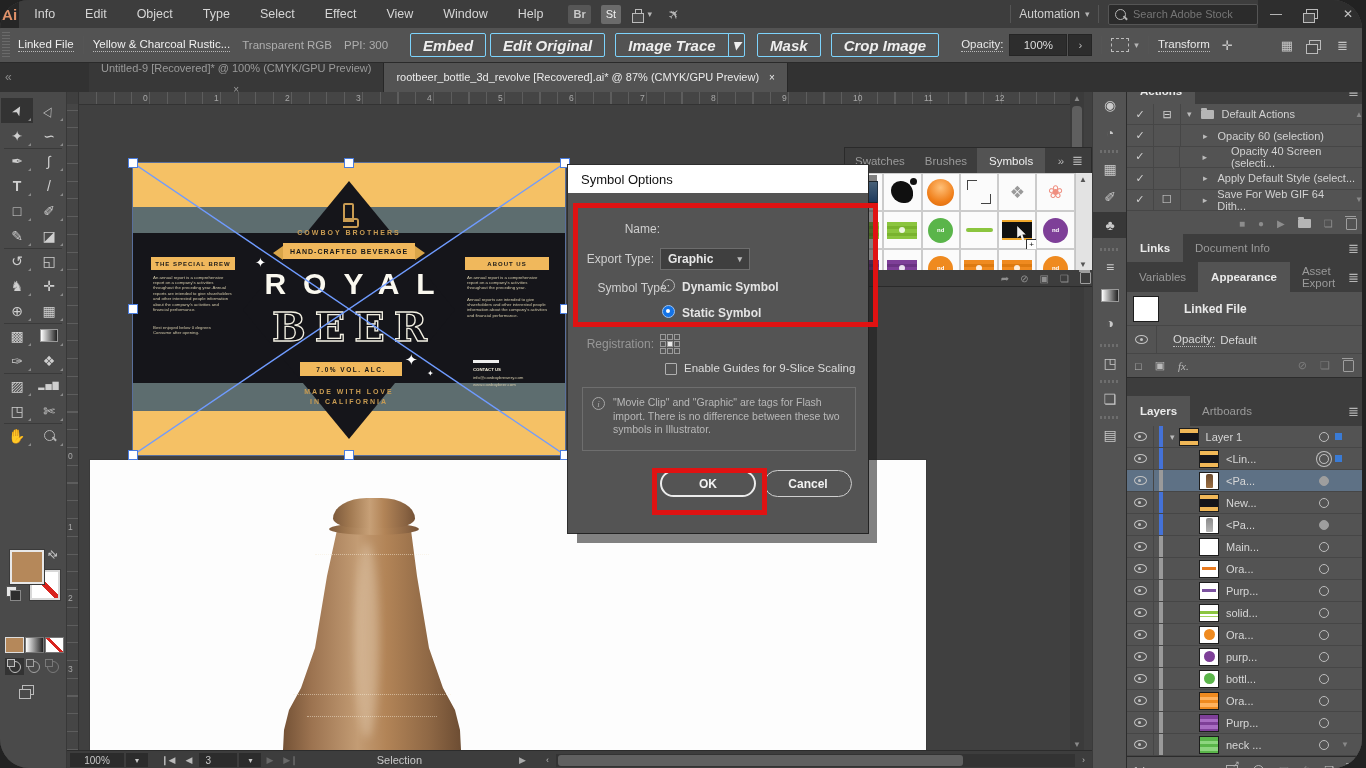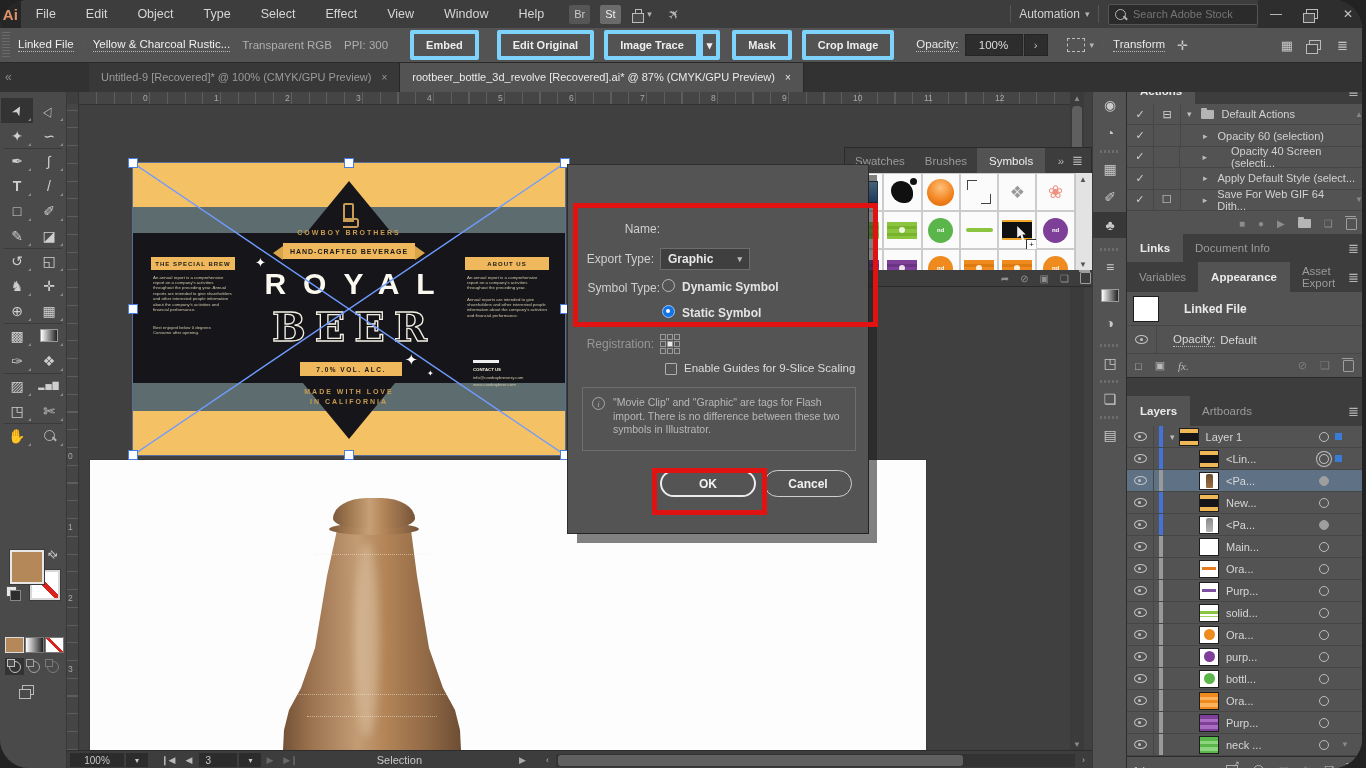--- a/index.html
+++ b/index.html
@@ -12,21 +12,21 @@
   .menu-item{padding:0 15px;font-size:12.5px;color:#d6d6d6;}
   .badge{height:19px;padding:0 5px;border-radius:2px;display:flex;align-items:center;font-size:11px;margin-left:10px;}
   .chev{color:#b5b5b5;font-size:9px;margin-left:5px;}
   .vsep{width:1px;height:18px;background:#555;margin:0 9px;}
   .searchbox{width:152px;height:19px;background:#2b2b2b;border:1px solid #555;border-radius:2px;display:flex;align-items:center;padding:0 6px;gap:5px;}
   .searchbox input{background:transparent;border:none;outline:none;color:#9a9a9a;font-size:11px;width:116px;font-family:"Liberation Sans",sans-serif;}
   .winbtns{margin-left:auto;display:flex;height:28px;}
   .winbtn{width:36px;height:28px;display:flex;align-items:center;justify-content:center;background:#2e2e2e;color:#c5c5c5;font-size:12px;}
   .controlbar{position:absolute;left:0;top:28px;width:1366px;height:34px;background:#535353;display:flex;align-items:center;z-index:50;border-bottom:1px solid #2a2a2a;font-size:11.5px;}
   .dotted{border-bottom:1px dotted #b9b9b9;padding-bottom:1px;}
-  .cbtn{height:22px;border:4px solid #7dd3fc;border-radius:2px;display:flex;align-items:center;padding:0 12px;color:#eee;font-weight:bold;font-size:11px;}
+  .cbtn{height:22px;border:1px solid #7dd3fc;border-radius:2px;display:flex;align-items:center;padding:0 12px;color:#eee;font-weight:bold;font-size:15px;font-style:italic;}
   .cinput{height:20px;background:#2d2d2d;border:1px solid #252525;display:flex;align-items:center;justify-content:center;color:#ddd;padding:0 8px;}
   .dashedsq{width:16px;height:12px;border:1px dashed #bbb;}
   .muted{color:#aeaeae;}
   .tabbar{position:absolute;left:0;top:62px;width:1366px;height:30px;background:#323232;z-index:45;display:flex;align-items:stretch;}
   .doctab{display:flex;align-items:center;gap:10px;padding:0 12px;font-size:11px;border-right:1px solid #272727;}
   .doctab .x{font-size:10px;}
   
   .toolbar{position:absolute;left:0;top:92px;width:66px;height:676px;background:#4a4a4a;border-right:1px solid #383838;z-index:30;}
   .tools{position:absolute;left:1px;top:6px;display:grid;grid-template-columns:32px 32px;grid-auto-rows:25px;}
   .tool{position:relative;display:flex;align-items:center;justify-content:center;color:#cfcfcf;font-size:14px;}
@@ -209,30 +209,30 @@
 </style>
 </head>
 <body>
 
 <div id="app">
 
   <div class="menubar">
     <div class="ailogo">
         <span>Ai</span>
       </div>
-    <span class="menu-item">File</span>
+    <span class="menu-item">Info</span>
     <span class="menu-item">Edit</span>
     <span class="menu-item">Object</span>
     <span class="menu-item">Type</span>
     <span class="menu-item">Select</span>
     <span class="menu-item">Effect</span>
     <span class="menu-item">View</span>
     <span class="menu-item">Window</span>
     <span class="menu-item">Help</span>
-    <span class="badge" style="background:#565656;color:#c9c9c9;">Br</span>
+    <span class="badge" style="background:#565656;color:#c9c9c9;font-weight:bold;">Br</span>
     <span class="badge" style="background:#6b6b6b;color:#f0f0f0;">St</span>
     <span style="margin-left:14px;" class="i-2sq"></span>
     <span class="chev">▾</span>
     <span style="margin-left:16px;color:#b5b5b5;font-size:14px;display:inline-block;transform:rotate(-45deg);">✈</span>
     <div class="vsep" style="margin-left:330px;"></div>
     <span style="font-size:12px;color:#d0d0d0;">Automation</span>
     <span class="chev">▾</span>
     <div class="vsep"></div>
     <div class="searchbox">
       <span class="i-mag"></span>
@@ -248,21 +248,21 @@
   </div>
 
   <div class="controlbar">
     <div style="width:8px;height:26px;margin-left:2px;background-image:repeating-linear-gradient(180deg,#6a6a6a 0 1px,transparent 1px 3px);"></div>
     <span class="dotted" style="margin-left:8px;color:#efefef;">Linked File</span>
     <div class="vsep"></div>
     <span class="dotted" style="color:#efefef;">Yellow &amp; Charcoal Rustic...</span>
     <span class="muted" style="margin-left:12px;">Transparent RGB</span>
     <span class="muted" style="margin-left:12px;">PPI: 300</span>
     <span class="cbtn" style="margin-left:22px;">Embed</span>
-    <span class="cbtn" style="margin-left:18px;">Edit Original</span>
+    <span class="cbtn" style="margin-left:4px;">Edit Original</span>
     <span class="cbtn" style="margin-left:10px;border-radius:2px 0 0 2px;">Image Trace</span>
     <span class="cbtn" style="margin-left:-1px;padding:0 4px;border-radius:0 2px 2px 0;">▾</span>
     <span class="cbtn" style="margin-left:12px;">Mask</span>
     <span class="cbtn" style="margin-left:10px;">Crop Image</span>
     <span class="dotted" style="margin-left:22px;color:#e8e8e8;">Opacity:</span>
     <span class="cinput" style="margin-left:6px;width:40px;">
         <span>100%</span>
       </span>
     <span class="cinput" style="margin-left:1px;width:6px;color:#bbb;">›</span>
     <div class="vsep"></div>
@@ -271,21 +271,21 @@
     <div class="vsep"></div>
     <span class="dotted" style="color:#e8e8e8;">Transform</span>
     <span style="margin-left:12px;color:#c5c5c5;font-size:13px;">✛</span>
     <span style="margin-left:auto;color:#c5c5c5;font-size:13px;">▦</span>
     <span style="margin:0 16px;" class="i-2sq"></span>
     <span style="margin-right:18px;color:#c5c5c5;font-size:13px;">≣</span>
   </div>
 
   <div class="tabbar">
     <span style="width:84px;display:flex;align-items:center;padding-left:5px;color:#8a8a8a;">«</span>
-    <div class="doctab" style="background:#383838;color:#9a9a9a;">
+    <div class="doctab" style="background:#383838;color:#9a9a9a;flex-direction:column;">
       <span>Untitled-9 [Recovered]* @ 100% (CMYK/GPU Preview)</span>
       <span class="x">×</span>
     </div>
     <div class="doctab" style="background:#535353;color:#eaeaea;">
       <span>rootbeer_bottle_3d_revolve [Recovered].ai* @ 87% (CMYK/GPU Preview)</span>
       <span class="x">×</span>
     </div>
   </div>
 
   <div class="toolbar">
@@ -567,27 +567,30 @@
     <div class="symfoot">
       <span>➦</span>
       <span>⊘</span>
       <span>▣</span>
       <span>❏</span>
       <span class="i-trash"></span>
     </div>
   </div>
 
   <div class="dialog">
+    <div class="dlg-title">
+        <span>Symbol Options</span>
+      </div>
     <span class="dlg-label" style="left:8px;top:57px;">Name:</span>
     <span class="dlg-label" style="left:2px;top:87px;">Export Type:</span>
     <div class="dlg-select" style="left:92px;top:83px;width:90px;">
       <span>Graphic</span>
         <span style="font-size:9px;color:#bbb;">▾</span>
     </div>
-    <span class="dlg-label" style="left:8px;top:116px;">Symbol Type:</span>
+    <span class="dlg-label" style="left:18px;top:116px;">Symbol Type:</span>
     <span class="radio" style="left:94px;top:114px;"></span>
     <span class="dlg-radio-label" style="left:114px;top:115px;">Dynamic Symbol</span>
     <span class="radio on" style="left:94px;top:140px;"></span>
     <span class="dlg-radio-label" style="left:114px;top:141px;">Static Symbol</span>
     <span class="dlg-label" style="left:2px;top:172px;color:#979797;">Registration:</span>
     <div class="reg" style="left:92px;top:169px;">
       <span></span>
         <span></span>
         <span></span>
       <span></span>

